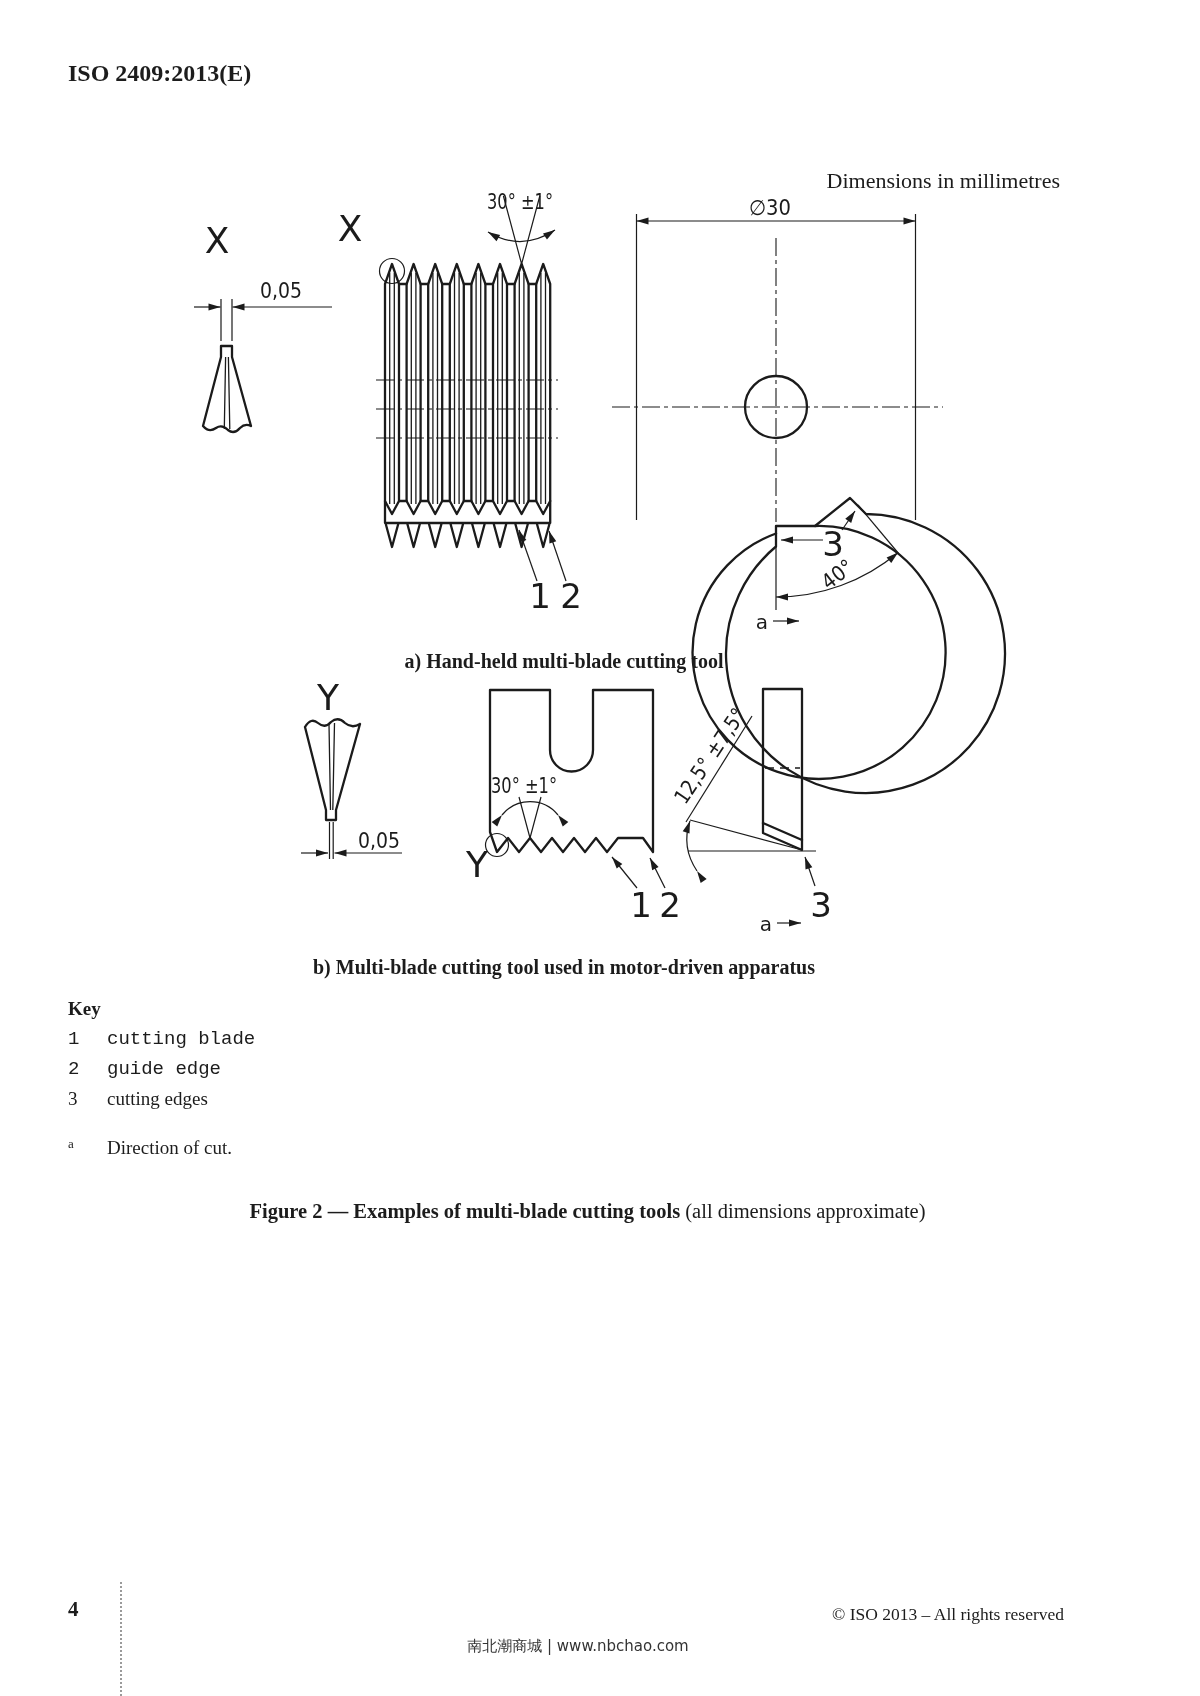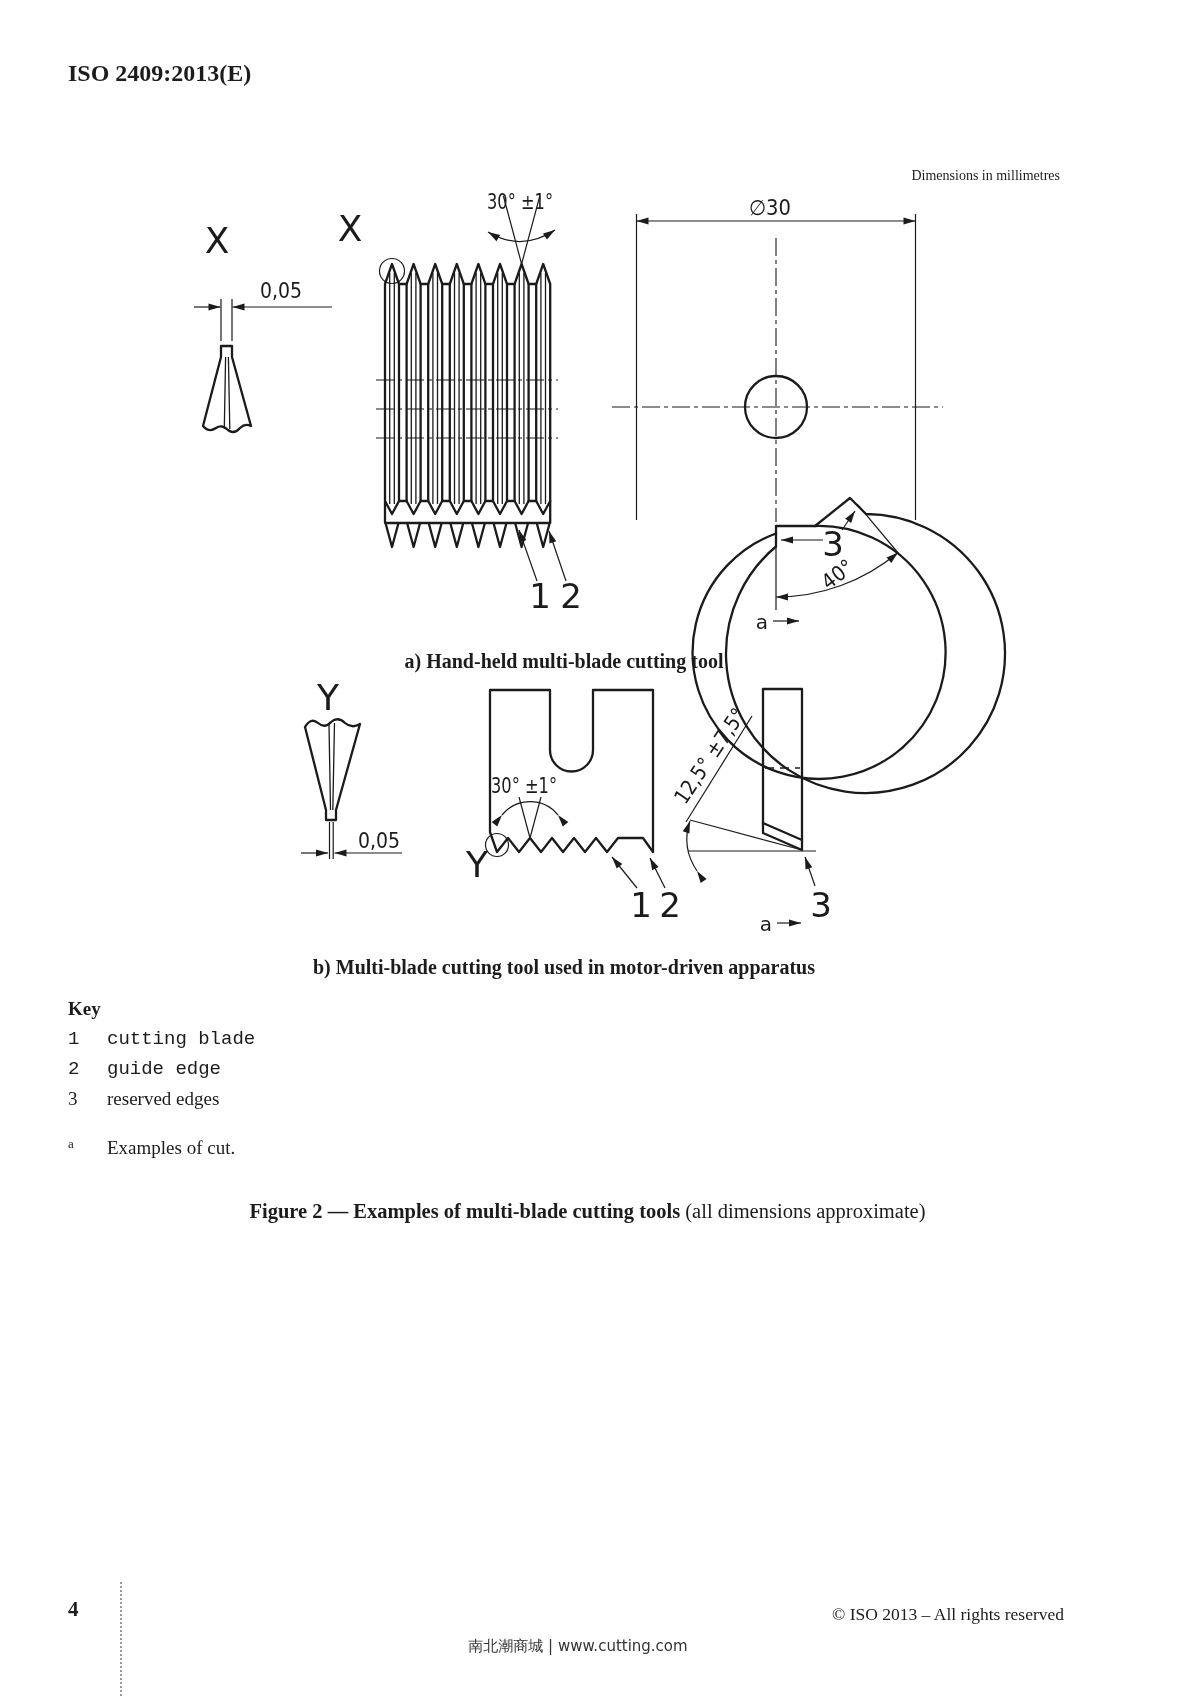--- a/index.html
+++ b/index.html
@@ -1,20 +1,20 @@
 <!DOCTYPE html>
 <html><head>
 <meta charset="utf-8">
 <style>
   html,body{margin:0;padding:0;background:#e8e8e8;}
   .page{position:relative;width:1200px;height:1696px;background:#ffffff;
         font-family:"Liberation Serif",serif;color:#1c1c1c;overflow:hidden;margin:0 auto;}
   .abs{position:absolute;}
   .doc-id{left:68px;top:60px;font-size:24px;font-weight:bold;}
-  .dims-note{right:140px;top:168px;font-size:14px;}
+  .dims-note{right:140px;top:168px;font-size:22px;}
   .caption{left:68px;width:992px;text-align:center;font-size:20px;font-weight:bold;}
   .caption-a{top:650px;}
   .caption-b{top:956px;}
   .key-heading{left:68px;top:998px;font-size:19px;font-weight:bold;}
   .key-row{left:68px;font-size:19px;}
   .key-row .num{display:inline-block;width:39px;}
   .kr0{top:1028px;font-family:Liberation Mono, monospace;} .kr1{top:1058px;font-family:Liberation Mono, monospace;} .kr2{top:1088px;}
   .footnote{left:68px;top:1136px;font-size:19px;}
   .footnote .marker{display:inline-block;width:39px;font-size:13px;vertical-align:6px;}
   .fig-caption{left:68px;top:1200px;width:992px;text-align:center;font-size:20.5px;}
@@ -179,28 +179,28 @@
   <div class="abs caption caption-b">b) Multi-blade cutting tool used in motor-driven apparatus</div>
 
   <div class="abs key-heading">Key</div>
   <div class="abs key-row kr0">
     <span class="num">1</span><span>cutting blade</span>
   </div>
   <div class="abs key-row kr1">
     <span class="num">2</span><span>guide edge</span>
   </div>
   <div class="abs key-row kr2">
-    <span class="num">3</span><span>reserved edges</span>
+    <span class="num">3</span><span>cutting edges</span>
   </div>
   <div class="abs footnote">
-    <span class="marker">a</span><span>Examples of cut.</span>
+    <span class="marker">a</span><span>Direction of cut.</span>
   </div>
 
   <div class="abs fig-caption">
     <span class="bold">Figure 2 — Examples of multi-blade cutting tools</span><span> (all dimensions approximate)</span>
   </div>
 
   <div class="abs page-num">4</div>
   <div class="abs copyright">© ISO 2013 – All rights reserved</div>
   <div class="abs dotted-rule"></div>
-  <div class="abs watermark">南北潮商城 | www.cutting.com</div>
+  <div class="abs watermark">南北潮商城 | www.nbchao.com</div>
 
 </div>
 
 </body></html>

